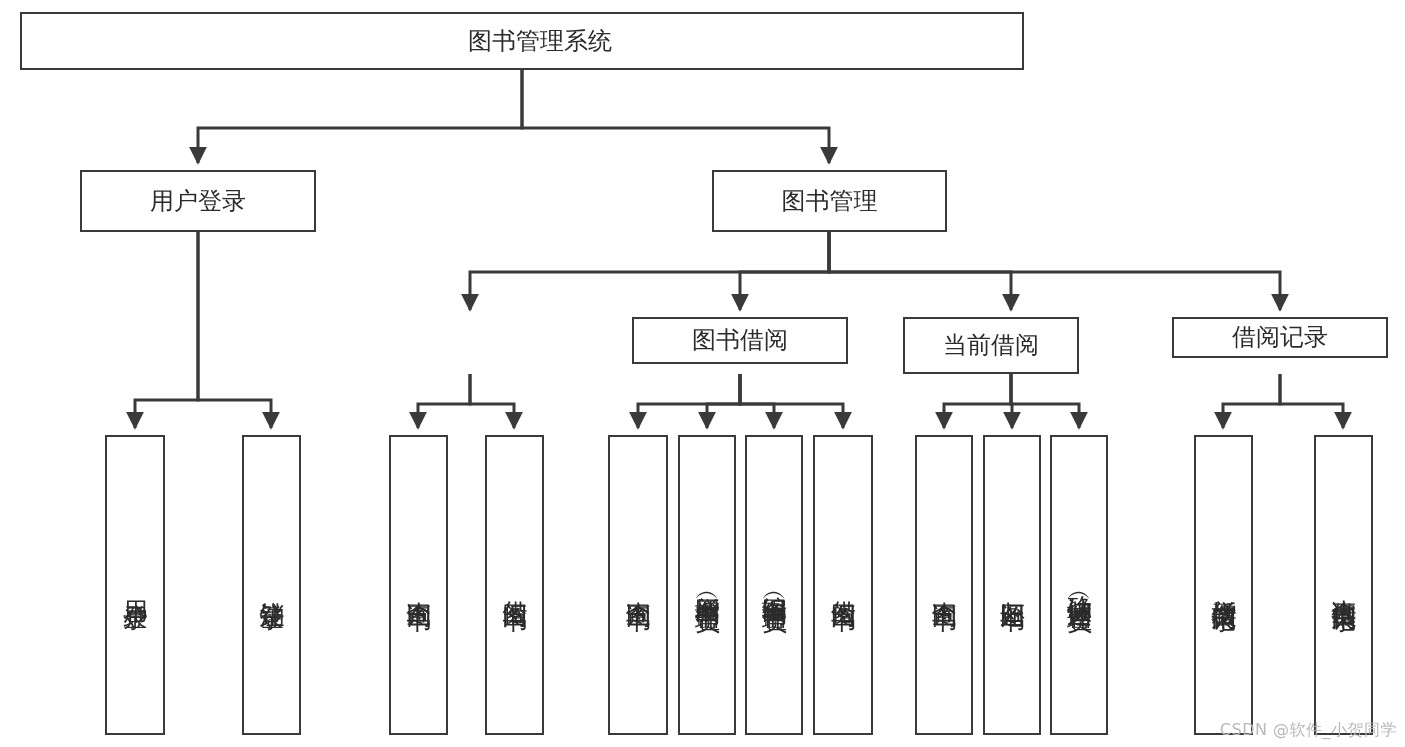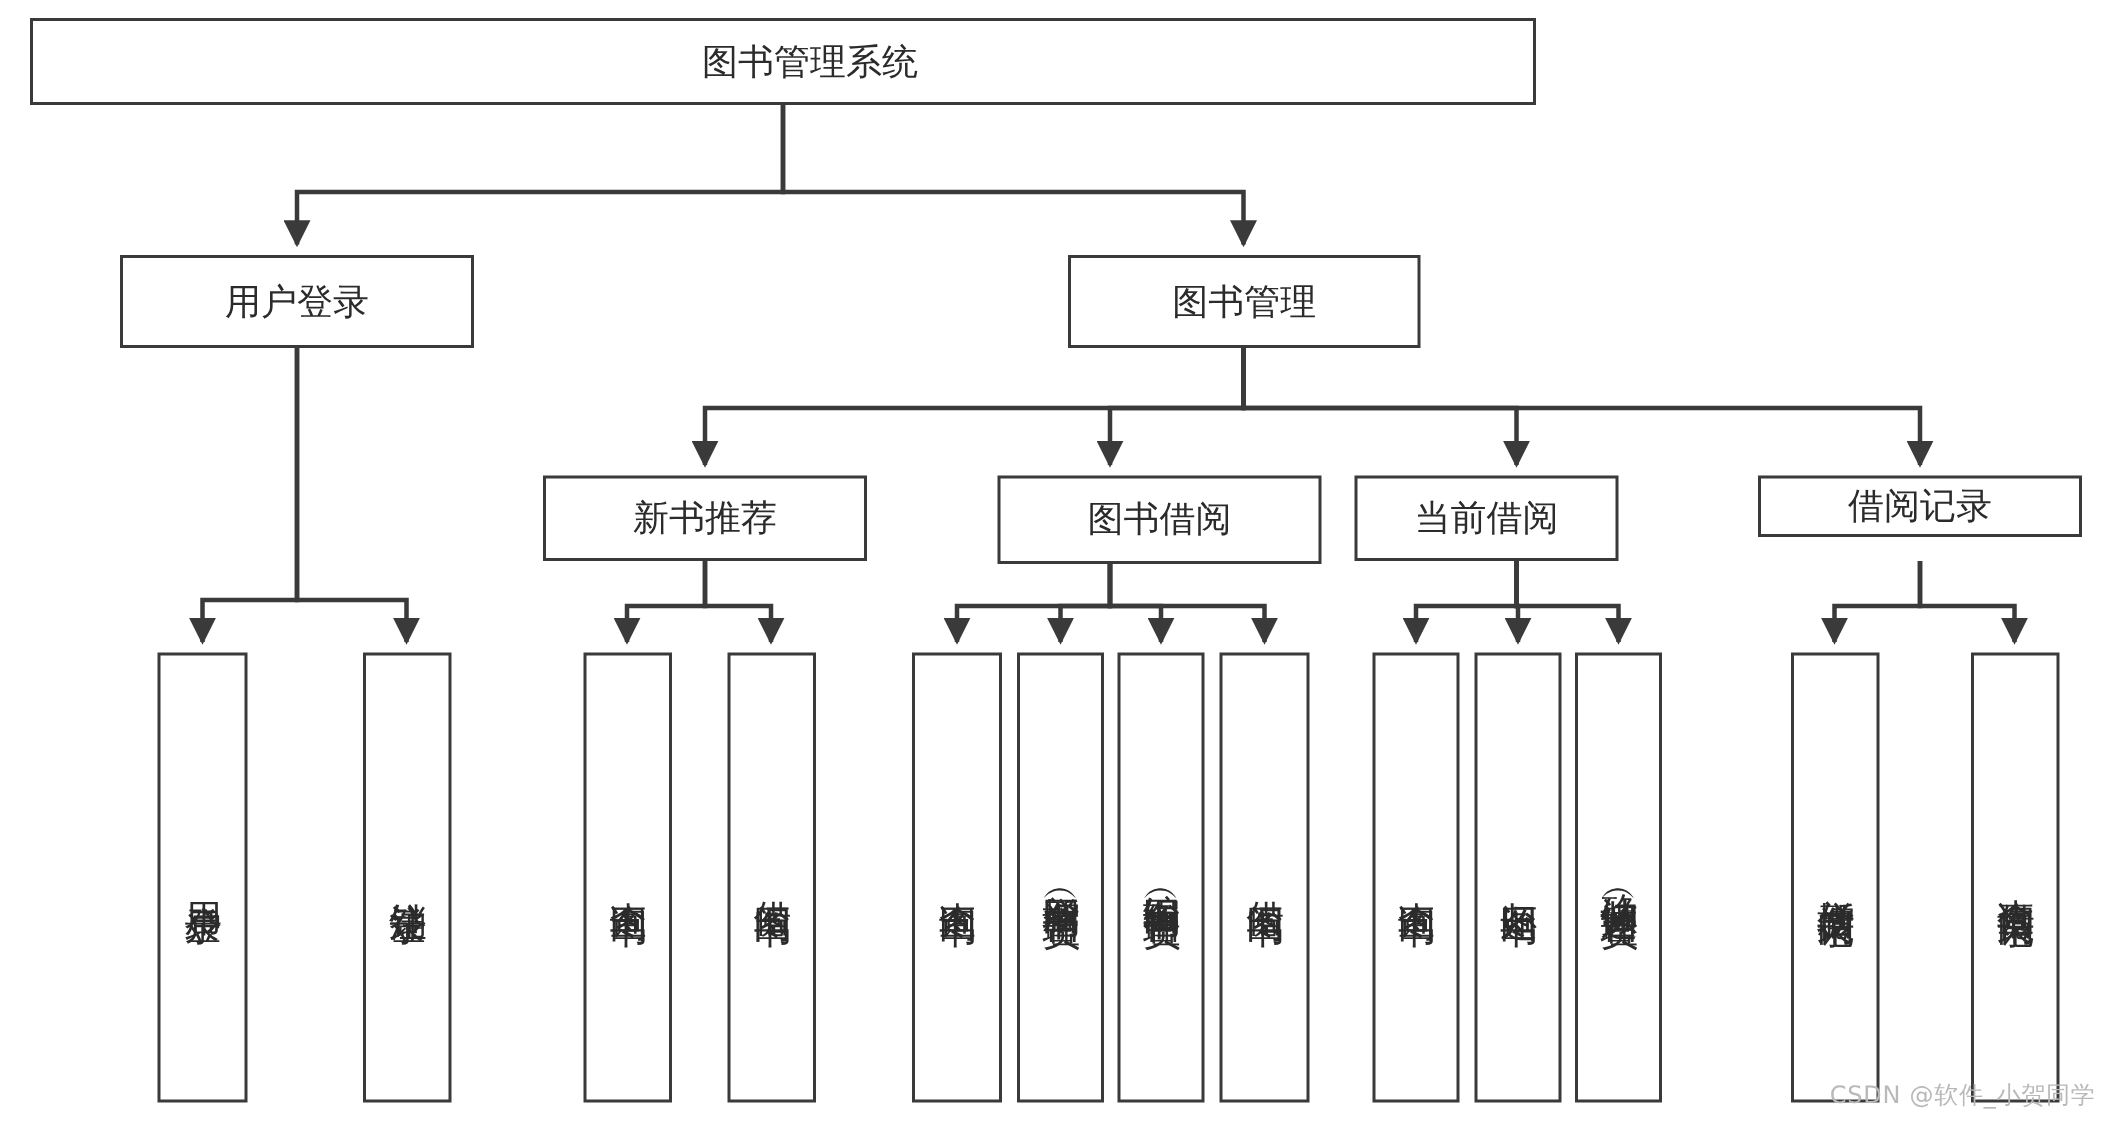--- a/index.html
+++ b/index.html
@@ -110,24 +110,21 @@
     <span class="node-label">图书管理系统</span>
   </div>
 
   <div class="node horizontal" style="left:80px; top:170px; width:236px; height:62px;">
     <span class="node-label">用户登录</span>
   </div>
   <div class="node horizontal" style="left:712px; top:170px; width:235px; height:62px;">
     <span class="node-label">图书管理</span>
   </div>
 
-  <div class="node horizontal" style="left:362px; top:317px; width:216px; height:57px;">
-    <span class="node-label">新书推荐</span>
-  </div>
-  <div class="node horizontal" style="left:632px; top:317px; width:216px; height:59px;margin-left:33px;">
+  <div class="node horizontal" style="left:632px; top:317px; width:216px; height:47px;">
     <span class="node-label">图书借阅</span>
   </div>
   <div class="node horizontal" style="left:903px; top:317px; width:176px; height:57px;">
     <span class="node-label">当前借阅</span>
   </div>
   <div class="node horizontal" style="left:1172px; top:317px; width:216px; height:41px;">
     <span class="node-label">借阅记录</span>
   </div>
 
   <div class="node vertical" style="left:105px; top:435px; width:60px; height:300px;">

